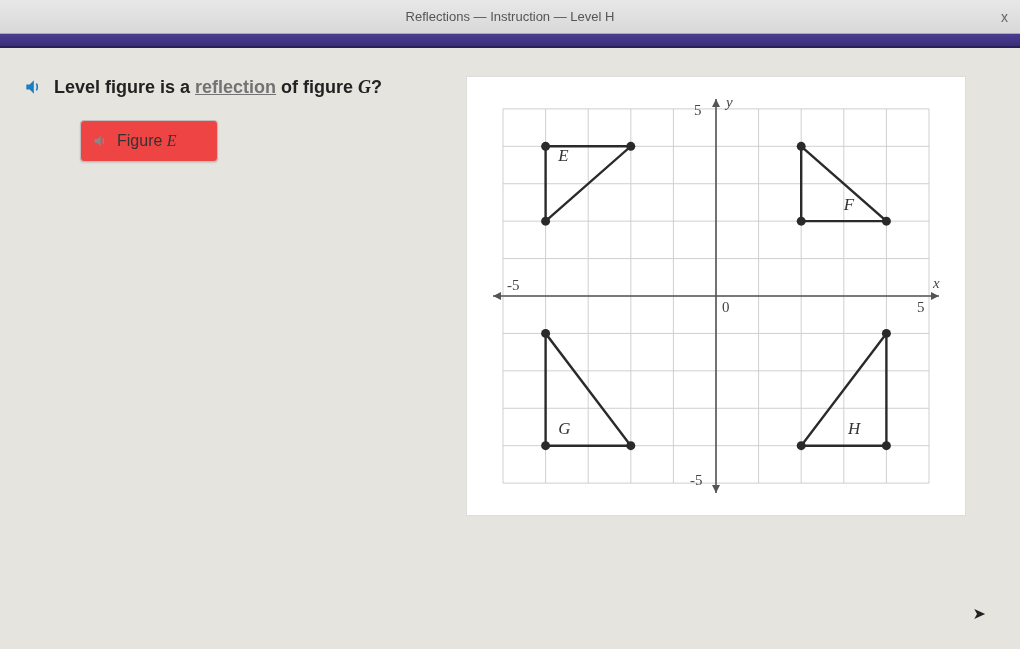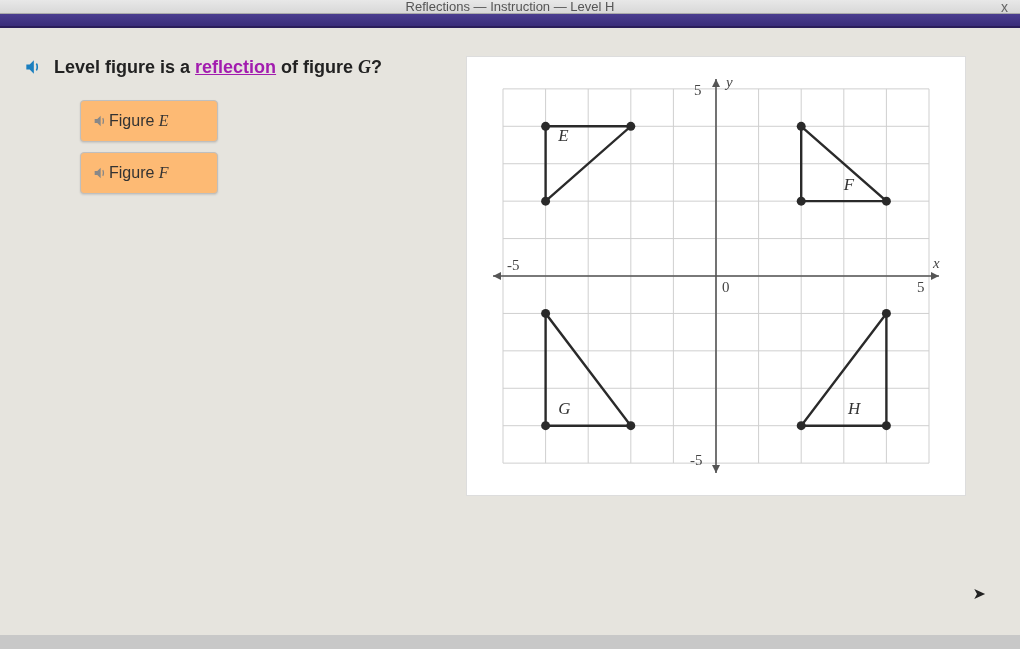--- a/index.html
+++ b/index.html
@@ -5,21 +5,21 @@
   * { box-sizing: border-box; margin: 0; padding: 0; }
   body {
     font-family: Arial, sans-serif;
     background: #c8c8c8;
     width: 1020px;
     height: 649px;
     overflow: hidden;
     position: relative;
   }
   .topbar {
-    height: 14px;
+    height: 34px;
     background: linear-gradient(#e8e8e8, #d8d8d8);
     border-bottom: 1px solid #aaa;
     display: flex;
     align-items: center;
     justify-content: center;
     position: relative;
     color: #555;
     font-size: 13px;
   }
   .topbar .close {
@@ -54,38 +54,39 @@
   .speaker-icon {
     width: 22px; height: 22px;
     display:flex; align-items:center; justify-content:center;
   }
   .question-text {
     font-size: 18px;
     color: #222;
     font-weight: 600;
   }
   .question-text .term {
-    color: #a21caf;
+    color: #737373;
     text-decoration: underline;
   }
   .question-text .ital { font-style: italic; font-family: 'Times New Roman', serif;}
   .options {
     margin-left: 58px;
     display: flex;
     flex-direction: column;
     gap: 10px;
   }
   .option-btn {
     width: 138px;
     height: 42px;
-    background: #fdba74;
+    background: #ef4444;
     border: 1px solid #bfbfbf;
     border-radius: 4px;
     display: flex;
     align-items: center;
+    gap: 8px;
     padding: 0 10px;
     box-shadow: 0 1px 2px rgba(0,0,0,0.12);
     cursor: pointer;
   }
   .option-btn .label {
     font-size: 16px;
     color: #333;
   }
   .option-btn .label .ital { font-family: 'Times New Roman', serif; font-style: italic; }
   .sound-mini {
@@ -142,29 +143,20 @@
 
     <div class="options">
       <div class="option-btn">
         <span class="sound-mini">
           <svg viewBox="0 0 24 24" width="16" height="16">
               <path fill="#888" d="M4 9v6h4l5 5V4L8 9H4z"></path>
               <path fill="none" stroke="#888" stroke-width="2" d="M16 8c1.5 1.5 1.5 6.5 0 8"></path>
             </svg>
         </span>
         <span class="label"><span>Figure </span><span class="ital">E</span></span>
-      </div>
-      <div class="option-btn">
-        <span class="sound-mini">
-          <svg viewBox="0 0 24 24" width="16" height="16">
-              <path fill="#888" d="M4 9v6h4l5 5V4L8 9H4z"></path>
-              <path fill="none" stroke="#888" stroke-width="2" d="M16 8c1.5 1.5 1.5 6.5 0 8"></path>
-            </svg>
-        </span>
-        <span class="label"><span>Figure </span><span class="ital">F</span></span>
       </div>
     </div>
   </div>
 
   <div class="right">
     <div class="chart-wrap">
       <svg class="grid" id="grid-svg" viewBox="0 0 480 428">
           <line x1="26" y1="26" x2="26" y2="402" stroke="#cfcfcf" stroke-width="1"></line>
           <line x1="68.80000000000001" y1="26" x2="68.80000000000001" y2="402" stroke="#cfcfcf" stroke-width="1"></line>
           <line x1="111.60000000000001" y1="26" x2="111.60000000000001" y2="402" stroke="#cfcfcf" stroke-width="1"></line>

